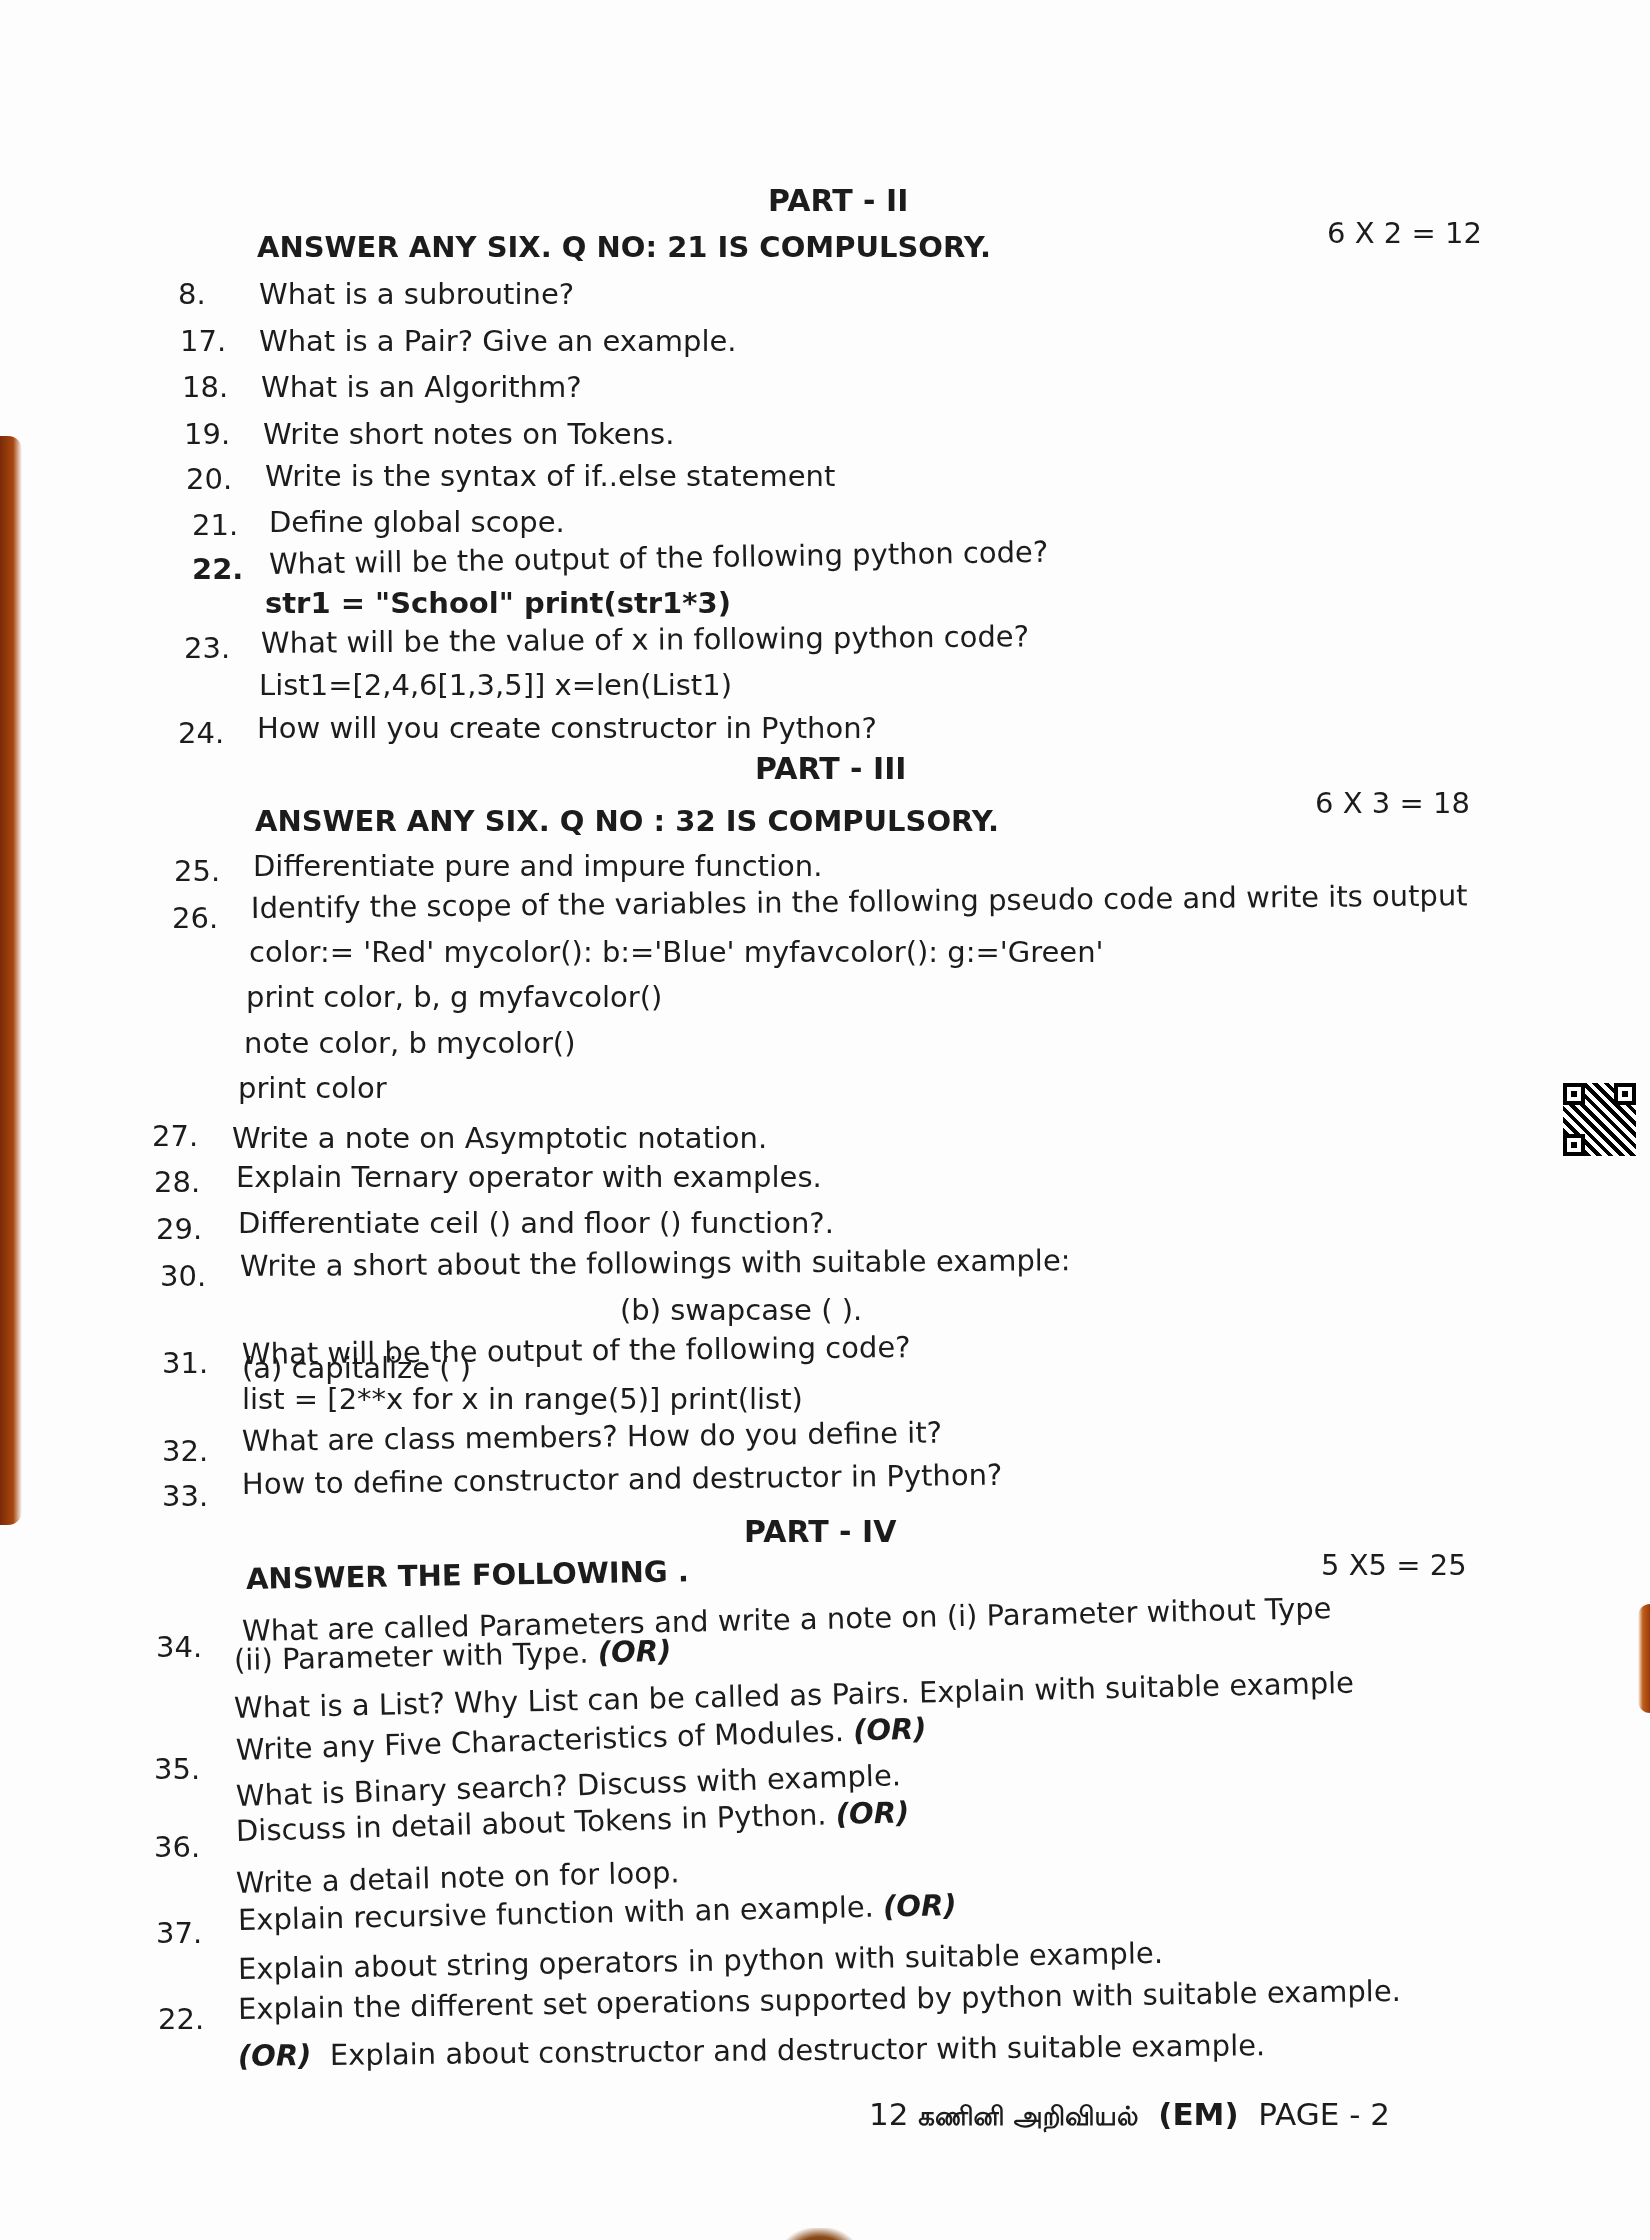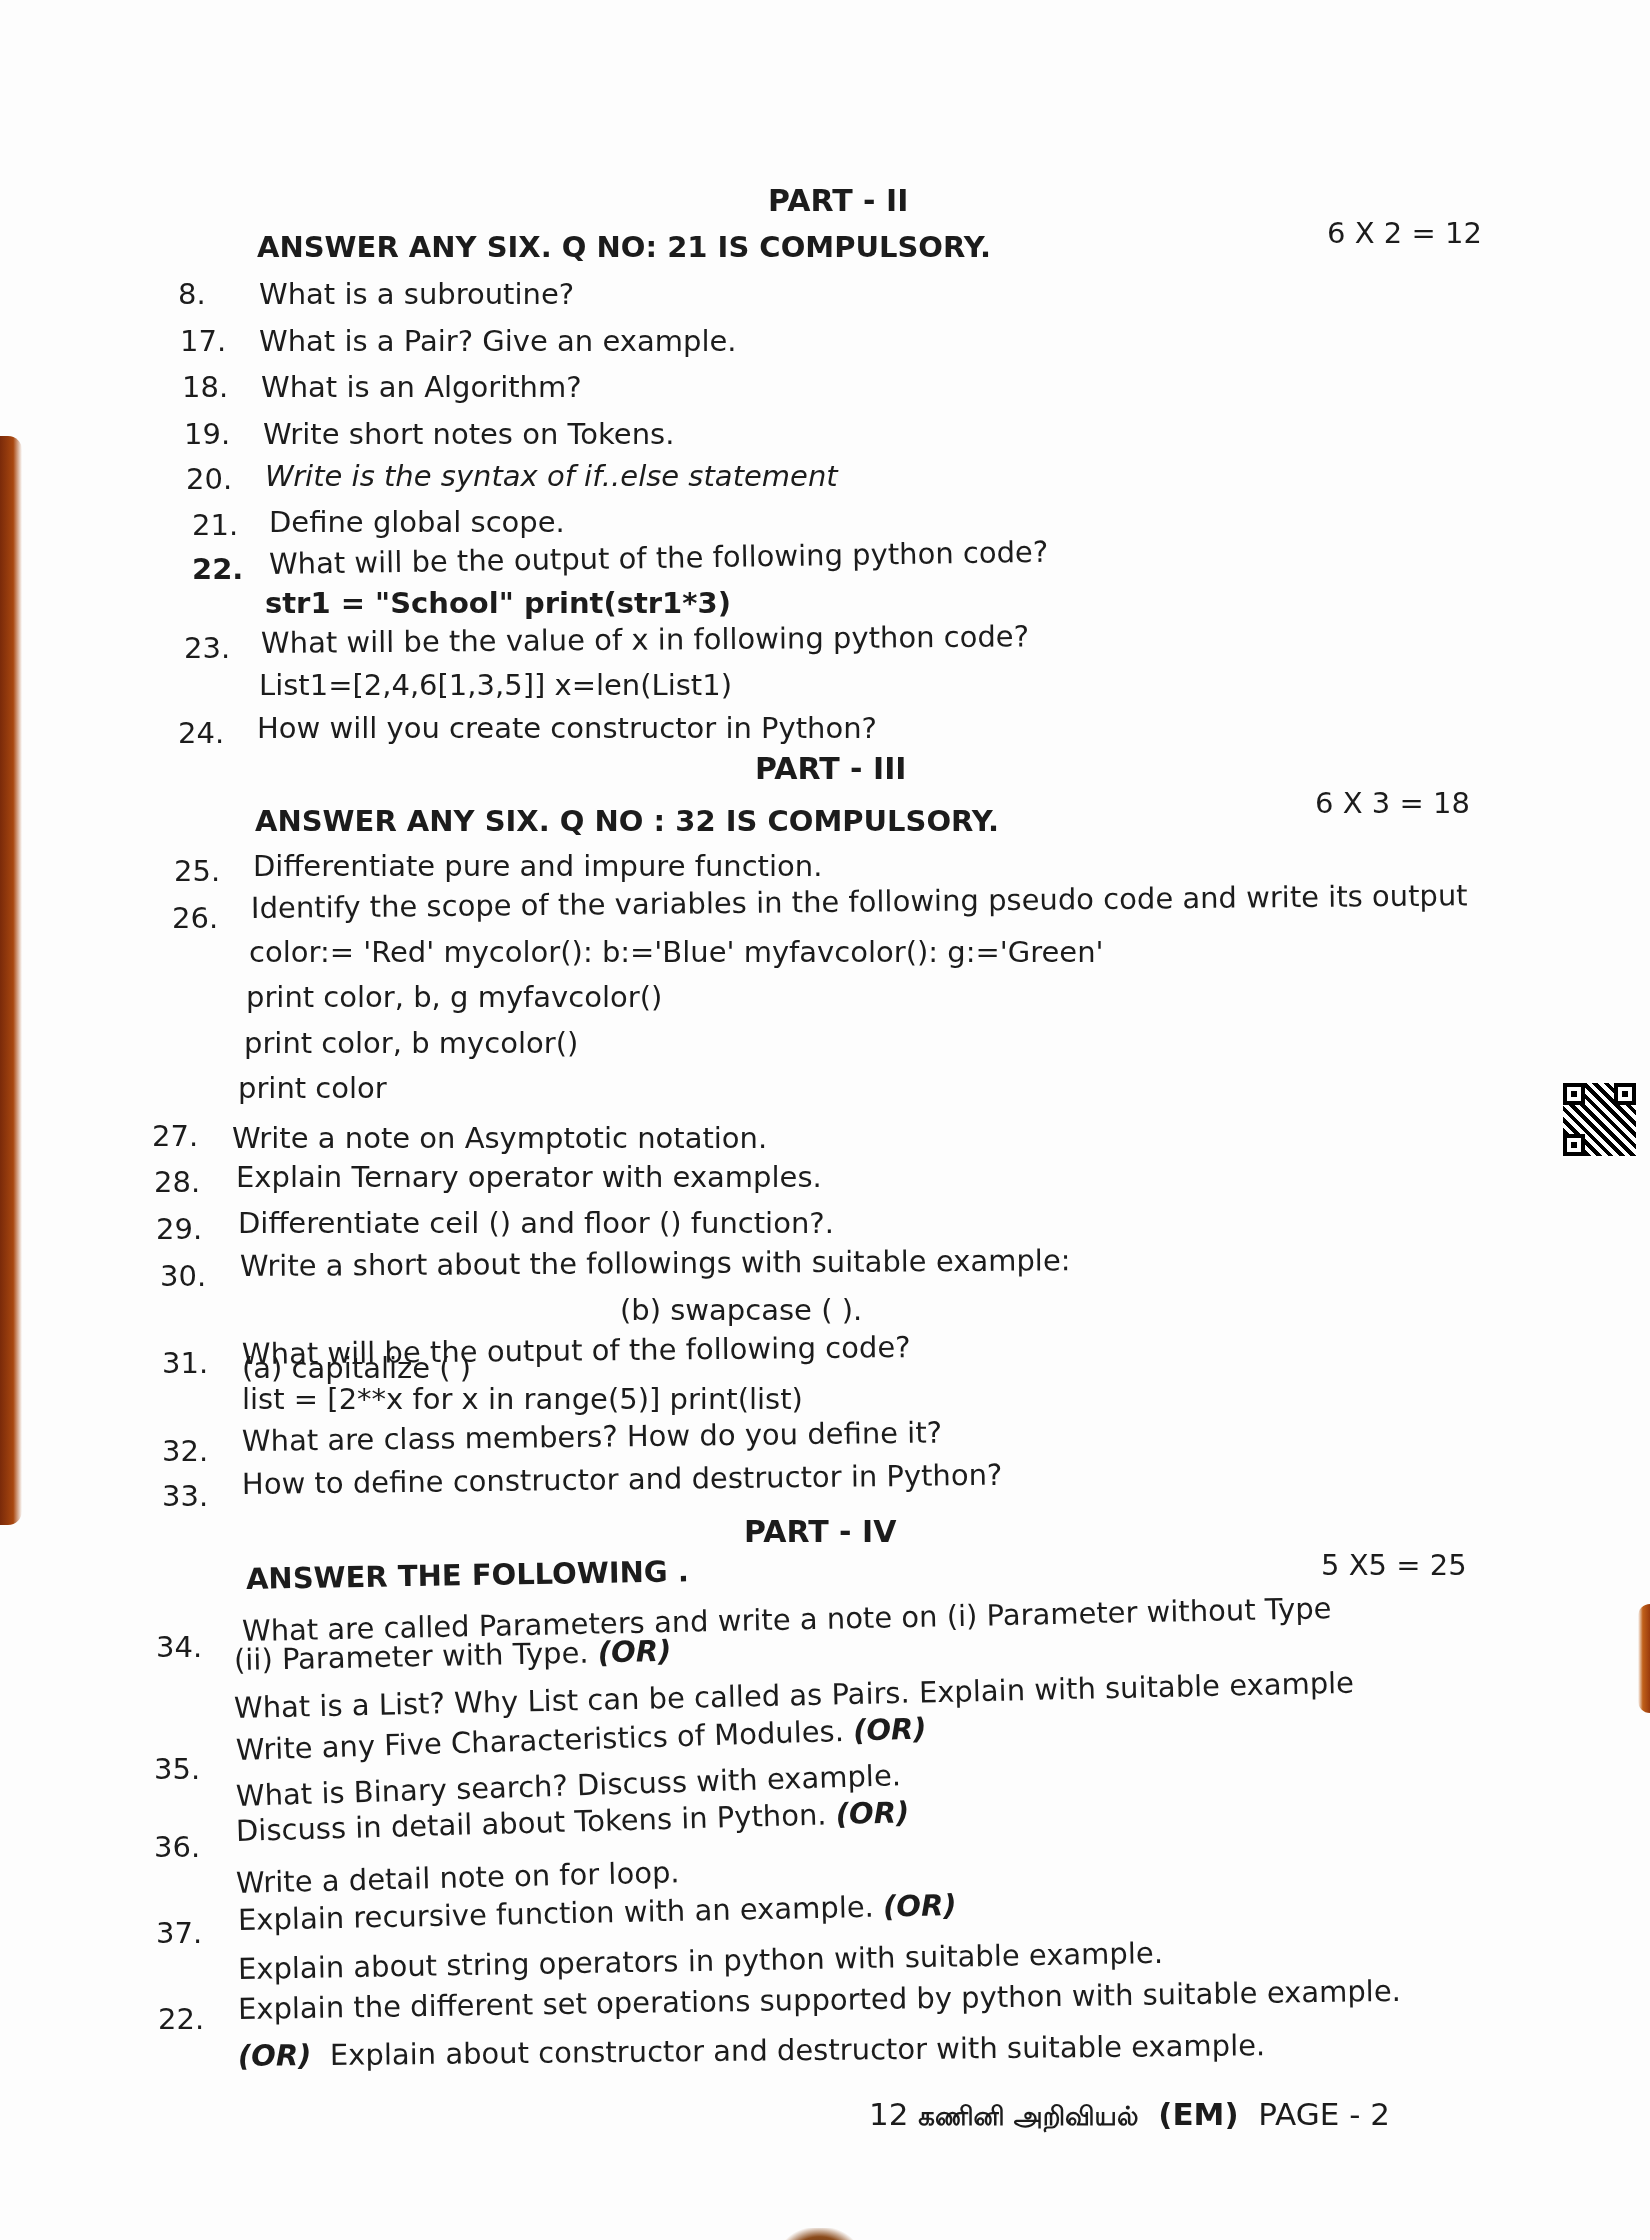--- a/index.html
+++ b/index.html
@@ -77,21 +77,21 @@
 <div>
   <span class="num" style="left:182px; top:370px;">18.</span>
   <span class="line" style="left:261px; top:370px;">What is an Algorithm?</span>
 </div>
 <div>
   <span class="num" style="left:184px; top:417px;">19.</span>
   <span class="line" style="left:263px; top:417px;">Write short notes on Tokens.</span>
 </div>
 <div>
   <span class="num" style="left:186px; top:462px;">20.</span>
-  <span class="line" style="left:265px; top:459px;font-style:italic;">Write is the syntax of if..else statement</span>
+  <span class="line" style="left:265px; top:459px;">Write is the syntax of if..else statement</span>
 </div>
 <div>
   <span class="num" style="left:192px; top:508px;">21.</span>
   <span class="line" style="left:269px; top:505px;">Define global scope.</span>
 </div>
 <div>
   <span class="num bold" style="left:192px; top:552px;">22.</span>
   <span class="line" style="left:269px; top:547px; transform:rotate(-0.9deg); transform-origin:left center;">What will be the output of the following python code?</span>
   <span class="line bold" style="left:265px; top:586px;">str1 = "School" print(str1*3)</span>
 </div>
@@ -111,21 +111,21 @@
 
 <div>
   <span class="num" style="left:174px; top:854px;">25.</span>
   <span class="line" style="left:253px; top:849px;">Differentiate pure and impure function.</span>
 </div>
 <div>
   <span class="num" style="left:172px; top:901px;">26.</span>
   <span class="line" style="left:251px; top:891px; transform:rotate(-0.6deg); transform-origin:left center;">Identify the scope of the variables in the following pseudo code and write its  output</span>
   <span class="line" style="left:249px; top:935px;">color:= 'Red' mycolor(): b:='Blue' myfavcolor(): g:='Green'</span>
   <span class="line" style="left:246px; top:980px;">print color, b, g myfavcolor()</span>
-  <span class="line" style="left:244px; top:1026px;">print color, b mycolor()</span>
+  <span class="line" style="left:244px; top:1026px;">note color, b mycolor()</span>
   <span class="line" style="left:238px; top:1071px;">print color</span>
 </div>
 <div>
   <span class="num" style="left:152px; top:1119px;">27.</span>
   <span class="line" style="left:232px; top:1115px;margin-top:6px;">Write a note on Asymptotic notation.</span>
 </div>
 <div>
   <span class="num" style="left:154px; top:1165px;">28.</span>
   <span class="line" style="left:236px; top:1160px;">Explain Ternary operator with examples.</span>
 </div>

